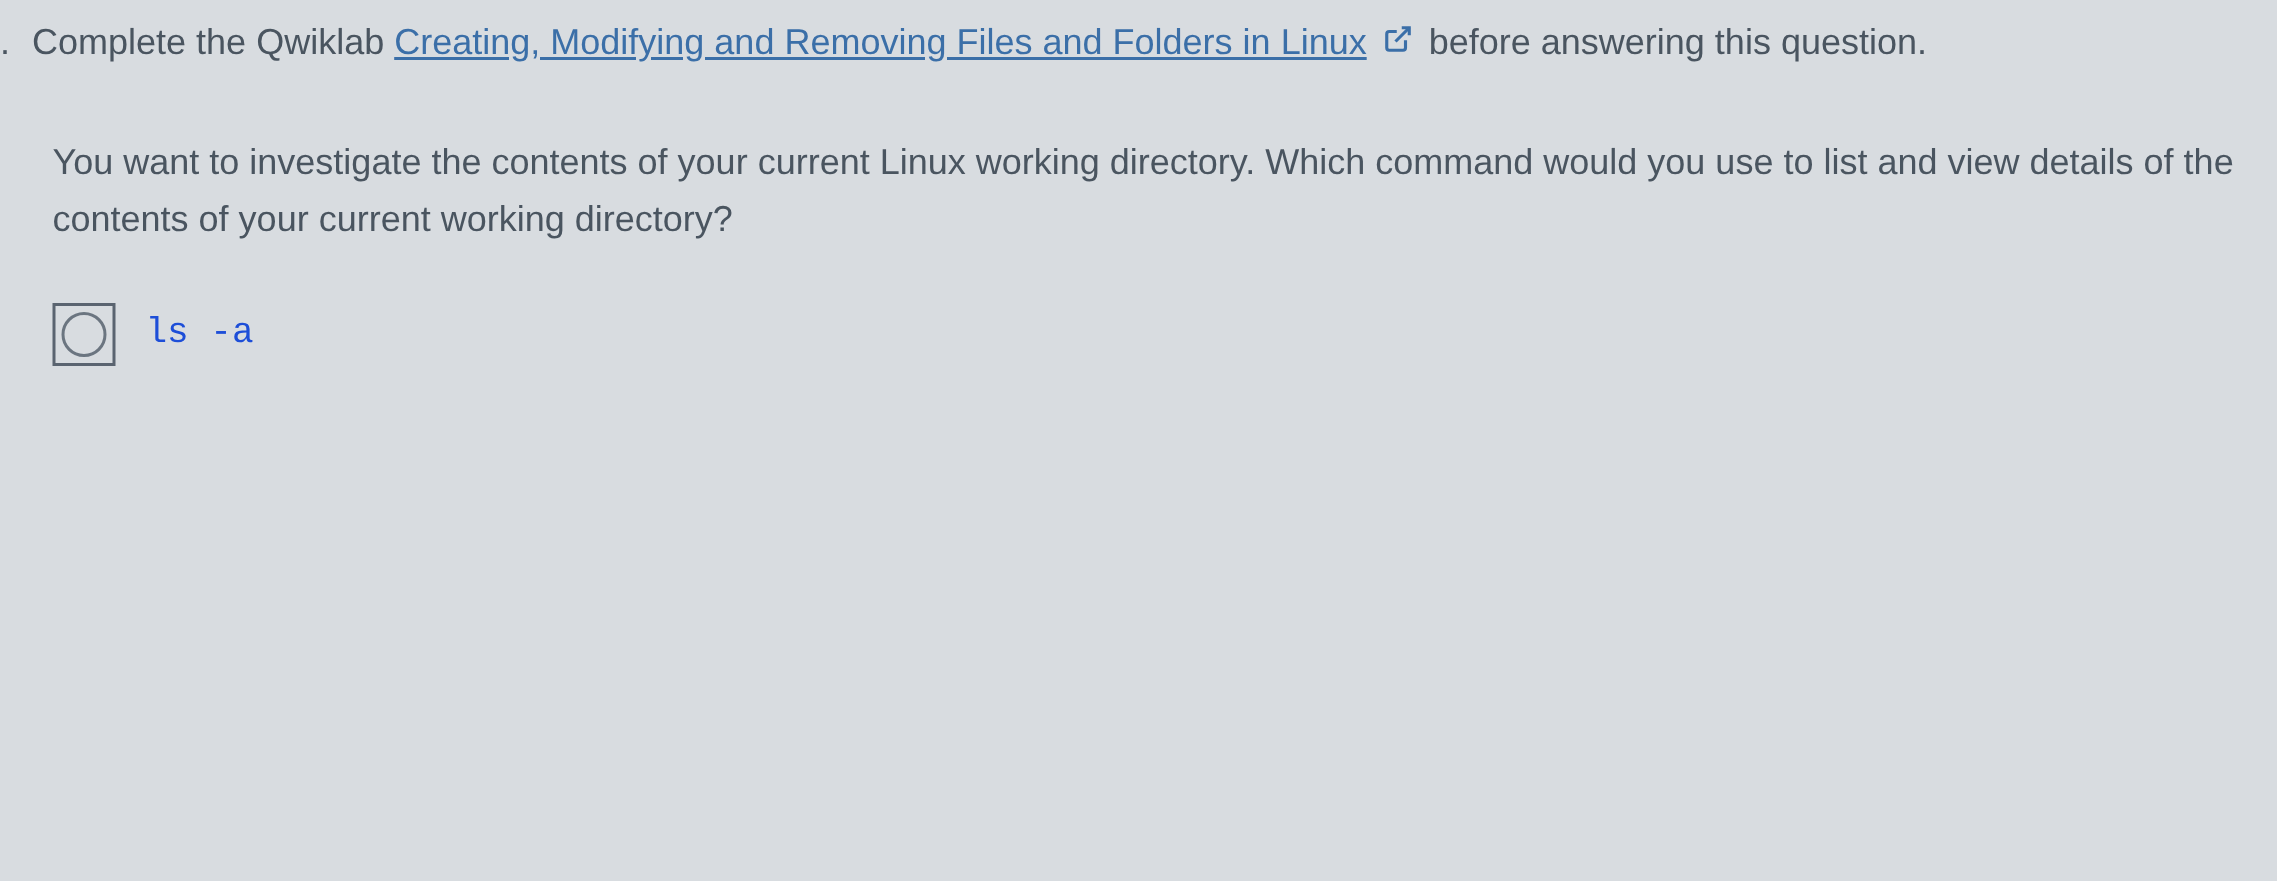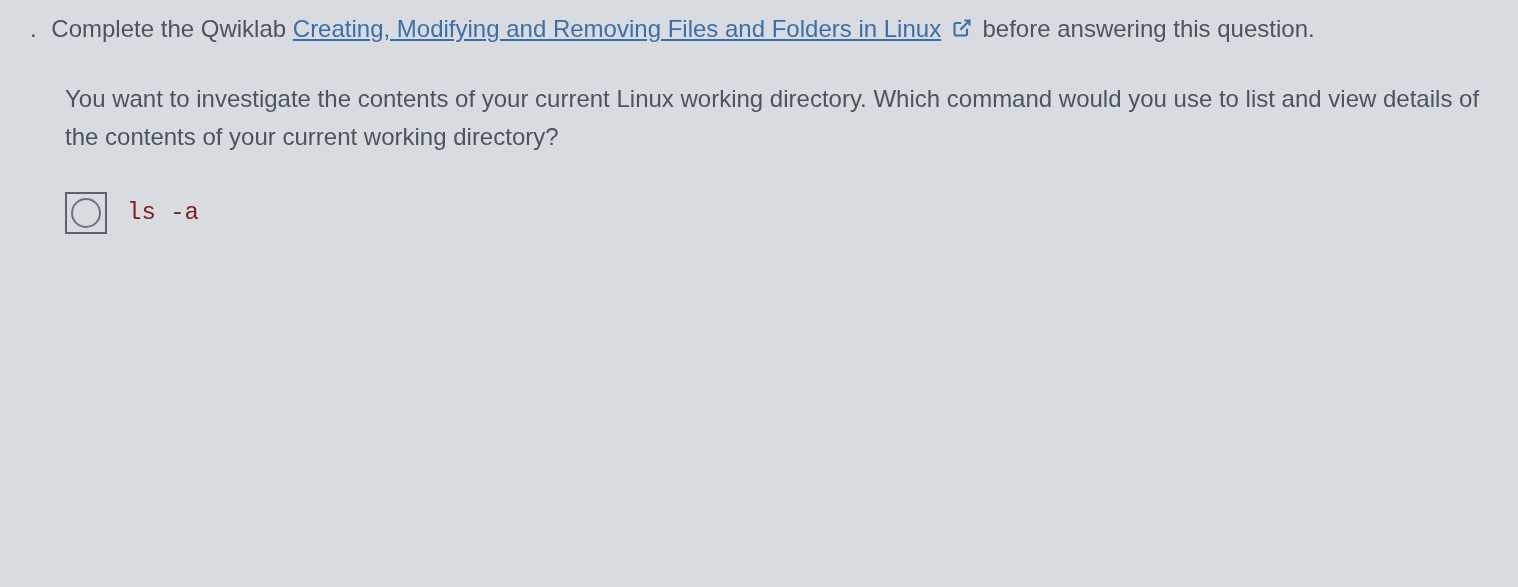--- a/index.html
+++ b/index.html
@@ -9,21 +9,20 @@
     }
     body {
       font-family: Arial, Helvetica, sans-serif;
       background: #d8dce0;
       padding: 10px 20px 30px 0;
       width: 1518px;
       height: 587px;
       color: #4a5560;
     }
     .question-wrapper {
-      padding-left: 30px;
     }
     .question-number {
       display: inline;
       font-size: 24px;
       color: #4a5560;
       margin-right: 8px;
     }
     .instruction-line {
       font-size: 24px;
       line-height: 1.6;
@@ -36,21 +35,21 @@
     .external-icon {
       display: inline-block;
       vertical-align: middle;
       margin-left: 4px;
       margin-right: 4px;
     }
     .question-text {
       font-size: 24px;
       line-height: 1.6;
       color: #4a5560;
-      margin-top: 30px;
+      margin-top: 41px;
       padding-left: 35px;
     }
     .options {
       margin-top: 35px;
       padding-left: 35px;
     }
     .option-row {
       display: flex;
       align-items: center;
       margin-bottom: 28px;
@@ -72,21 +71,21 @@
       align-items: center;
       justify-content: center;
       margin-right: 20px;
     }
     .focus-box .radio {
       margin-right: 0;
     }
     .option-label {
       font-family: "Courier New", Courier, monospace;
       font-size: 24px;
-      color: #7f1d1d;
+      color: #1d4ed8;
       font-weight: 500;
     }
   </style>
 </head>
 <body>
 
 <div class="question-wrapper">
   <div class="instruction-line">
     <span class="question-number">.</span>
     <span>Complete the Qwiklab </span><a class="link">Creating, Modifying and Removing Files and Folders in Linux</a>

